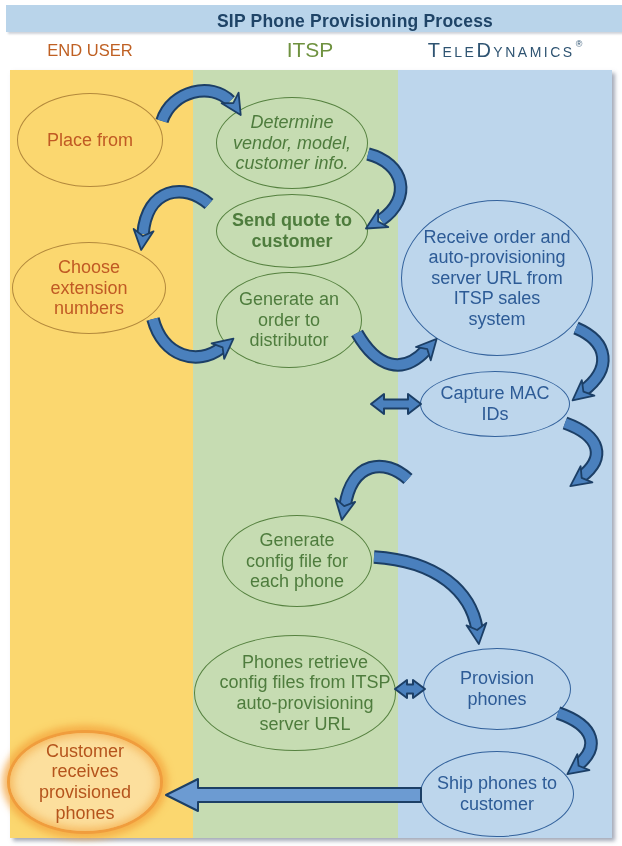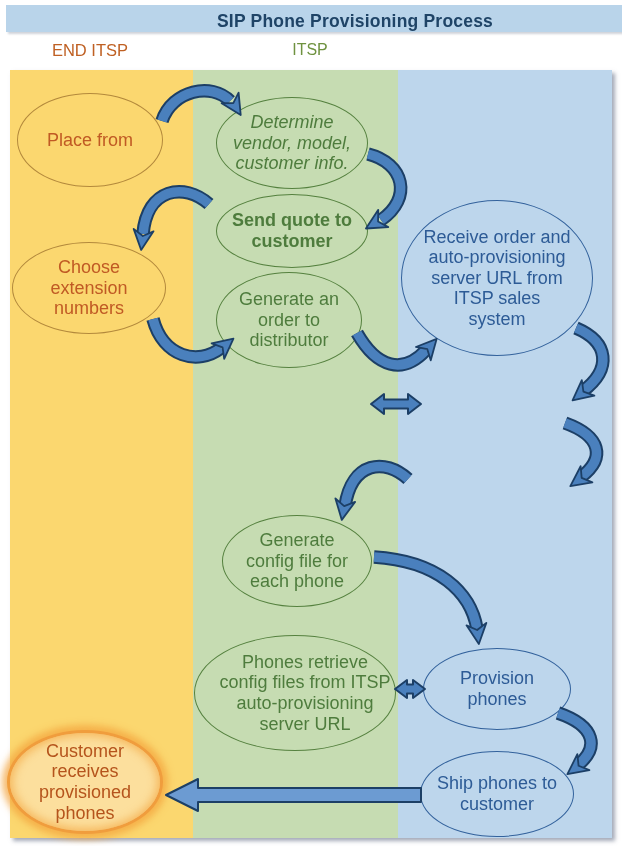--- a/index.html
+++ b/index.html
@@ -12,21 +12,21 @@
     --arrow_fill:#4a80bd; --arrow_dark:#1c3f66; --arrow_flat:#6c9bd2;
   }
   html,body{margin:0;padding:0;}
   body{font-family:"Liberation Sans",sans-serif;background:#e9e9e9;}
   .stage{position:relative;width:622px;height:846px;background:var(--page_bg);overflow:hidden;}
   .titlebar{position:absolute;left:6px;top:5px;width:602px;height:27px;background:var(--titlebar_bg);
     display:flex;align-items:flex-end;justify-content:center;box-shadow:2px 2px 2px rgba(120,130,150,.35);padding-left:48px;}
   .titlebar span{font-size:17.5px;font-weight:bold;color:var(--title_text);letter-spacing:.2px;}
   .hdr{position:absolute;top:38px;height:24px;display:flex;align-items:center;justify-content:center;}
   .hdr-enduser{left:10px;width:160px;font-size:16.5px;color:var(--header_enduser);}
-  .hdr-itsp{left:230px;width:160px;font-size:16px;color:var(--header_itsp);}
+  .hdr-itsp{left:230px;width:160px;font-size:21px;color:var(--header_itsp);}
   .hdr-teledynamics{left:396px;width:218px;font-size:20px;color:var(--header_teledynamics);
     font-variant:small-caps;letter-spacing:2.5px;}
   .hdr-teledynamics sup{font-size:9px;font-variant:normal;letter-spacing:0;margin-left:1px;transform:translateY(-6px);}
   .lanes{position:absolute;left:10px;top:70px;width:602px;height:768px;display:flex;
     box-shadow:3px 3px 4px rgba(90,100,125,.55);}
   .lane{height:100%;}
   .lane-yellow{width:183px;background:var(--lane_yellow);}
   .lane-green{width:205px;background:var(--lane_green);}
   .lane-blue{width:214px;background:var(--lane_blue);}
   .node{position:absolute;border-radius:50%;display:flex;align-items:center;justify-content:center;
@@ -45,22 +45,26 @@
 </style>
 </head>
 <body>
 
 <div class="stage">
 
   <div class="titlebar">
     <span>SIP Phone Provisioning Process</span>
   </div>
 
-  <div class="hdr hdr-enduser">END ITSP</div>
+  <div class="hdr hdr-enduser">END USER</div>
   <div class="hdr hdr-itsp">ITSP</div>
+  <div class="hdr hdr-teledynamics">
+      <span>TeleDynamics</span>
+      <sup>®</sup>
+    </div>
 
   <div class="lanes">
     <div class="lane lane-yellow"></div>
     <div class="lane lane-green"></div>
     <div class="lane lane-blue"></div>
   </div>
 
   <div class="node n-yellow" style="left:17px;top:93px;width:146px;height:94px;">Place from</div>
   <div class="node n-green" style="left:216px;top:97px;width:152px;height:92px;font-style:italic;">Determine
 vendor, model,
@@ -71,20 +75,22 @@
 extension
 numbers</div>
   <div class="node n-green" style="left:216px;top:272px;width:146px;height:96px;">Generate an
 order to
 distributor</div>
   <div class="node n-blue" style="left:401px;top:200px;width:192px;height:156px;">Receive order and
 auto-provisioning
 server URL from
 ITSP sales
 system</div>
+  <div class="node n-blue" style="left:420px;top:371px;width:150px;height:66px;">Capture MAC
+IDs</div>
   <div class="node n-green" style="left:222px;top:515px;width:150px;height:92px;">Generate
 config file for
 each phone</div>
   <div class="node n-green" style="left:194px;top:635px;width:202px;height:116px;padding-left:20px;">Phones retrieve
 config files from ITSP
 auto-provisioning
 server URL</div>
   <div class="node n-blue" style="left:423px;top:648px;width:148px;height:82px;">Provision
 phones</div>
   <div class="node n-blue" style="left:420px;top:751px;width:154px;height:86px;">Ship phones to

